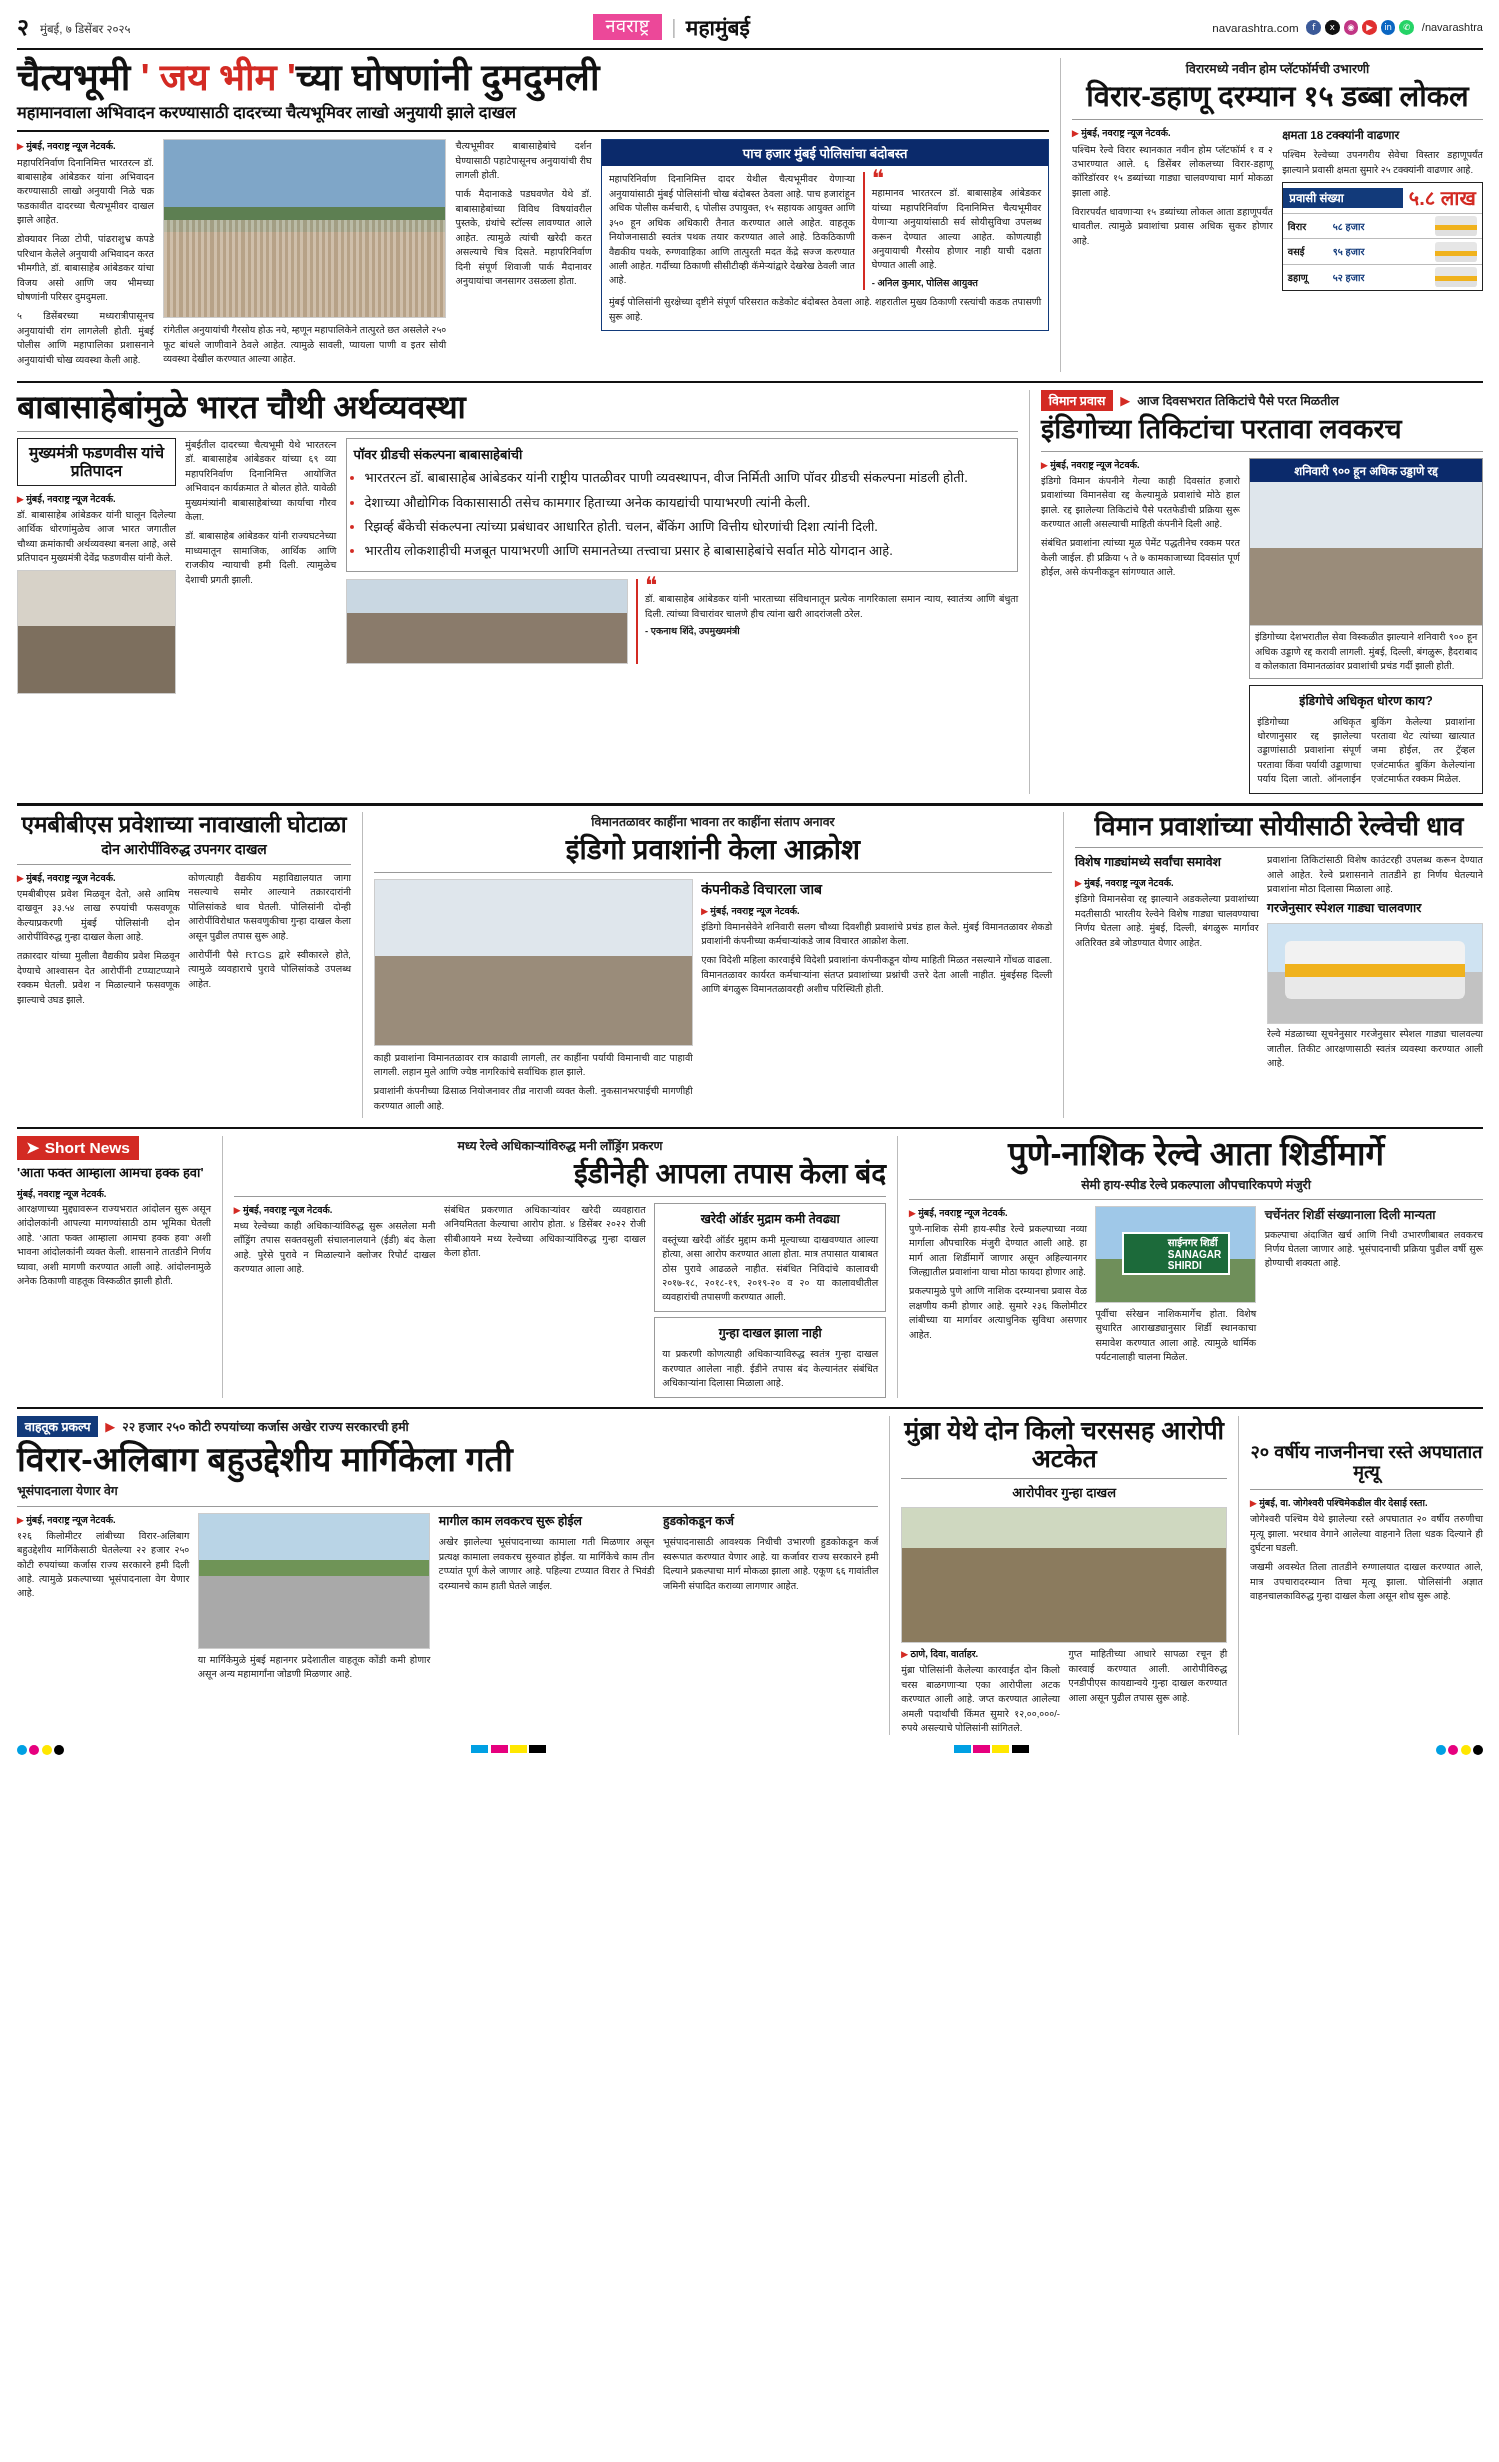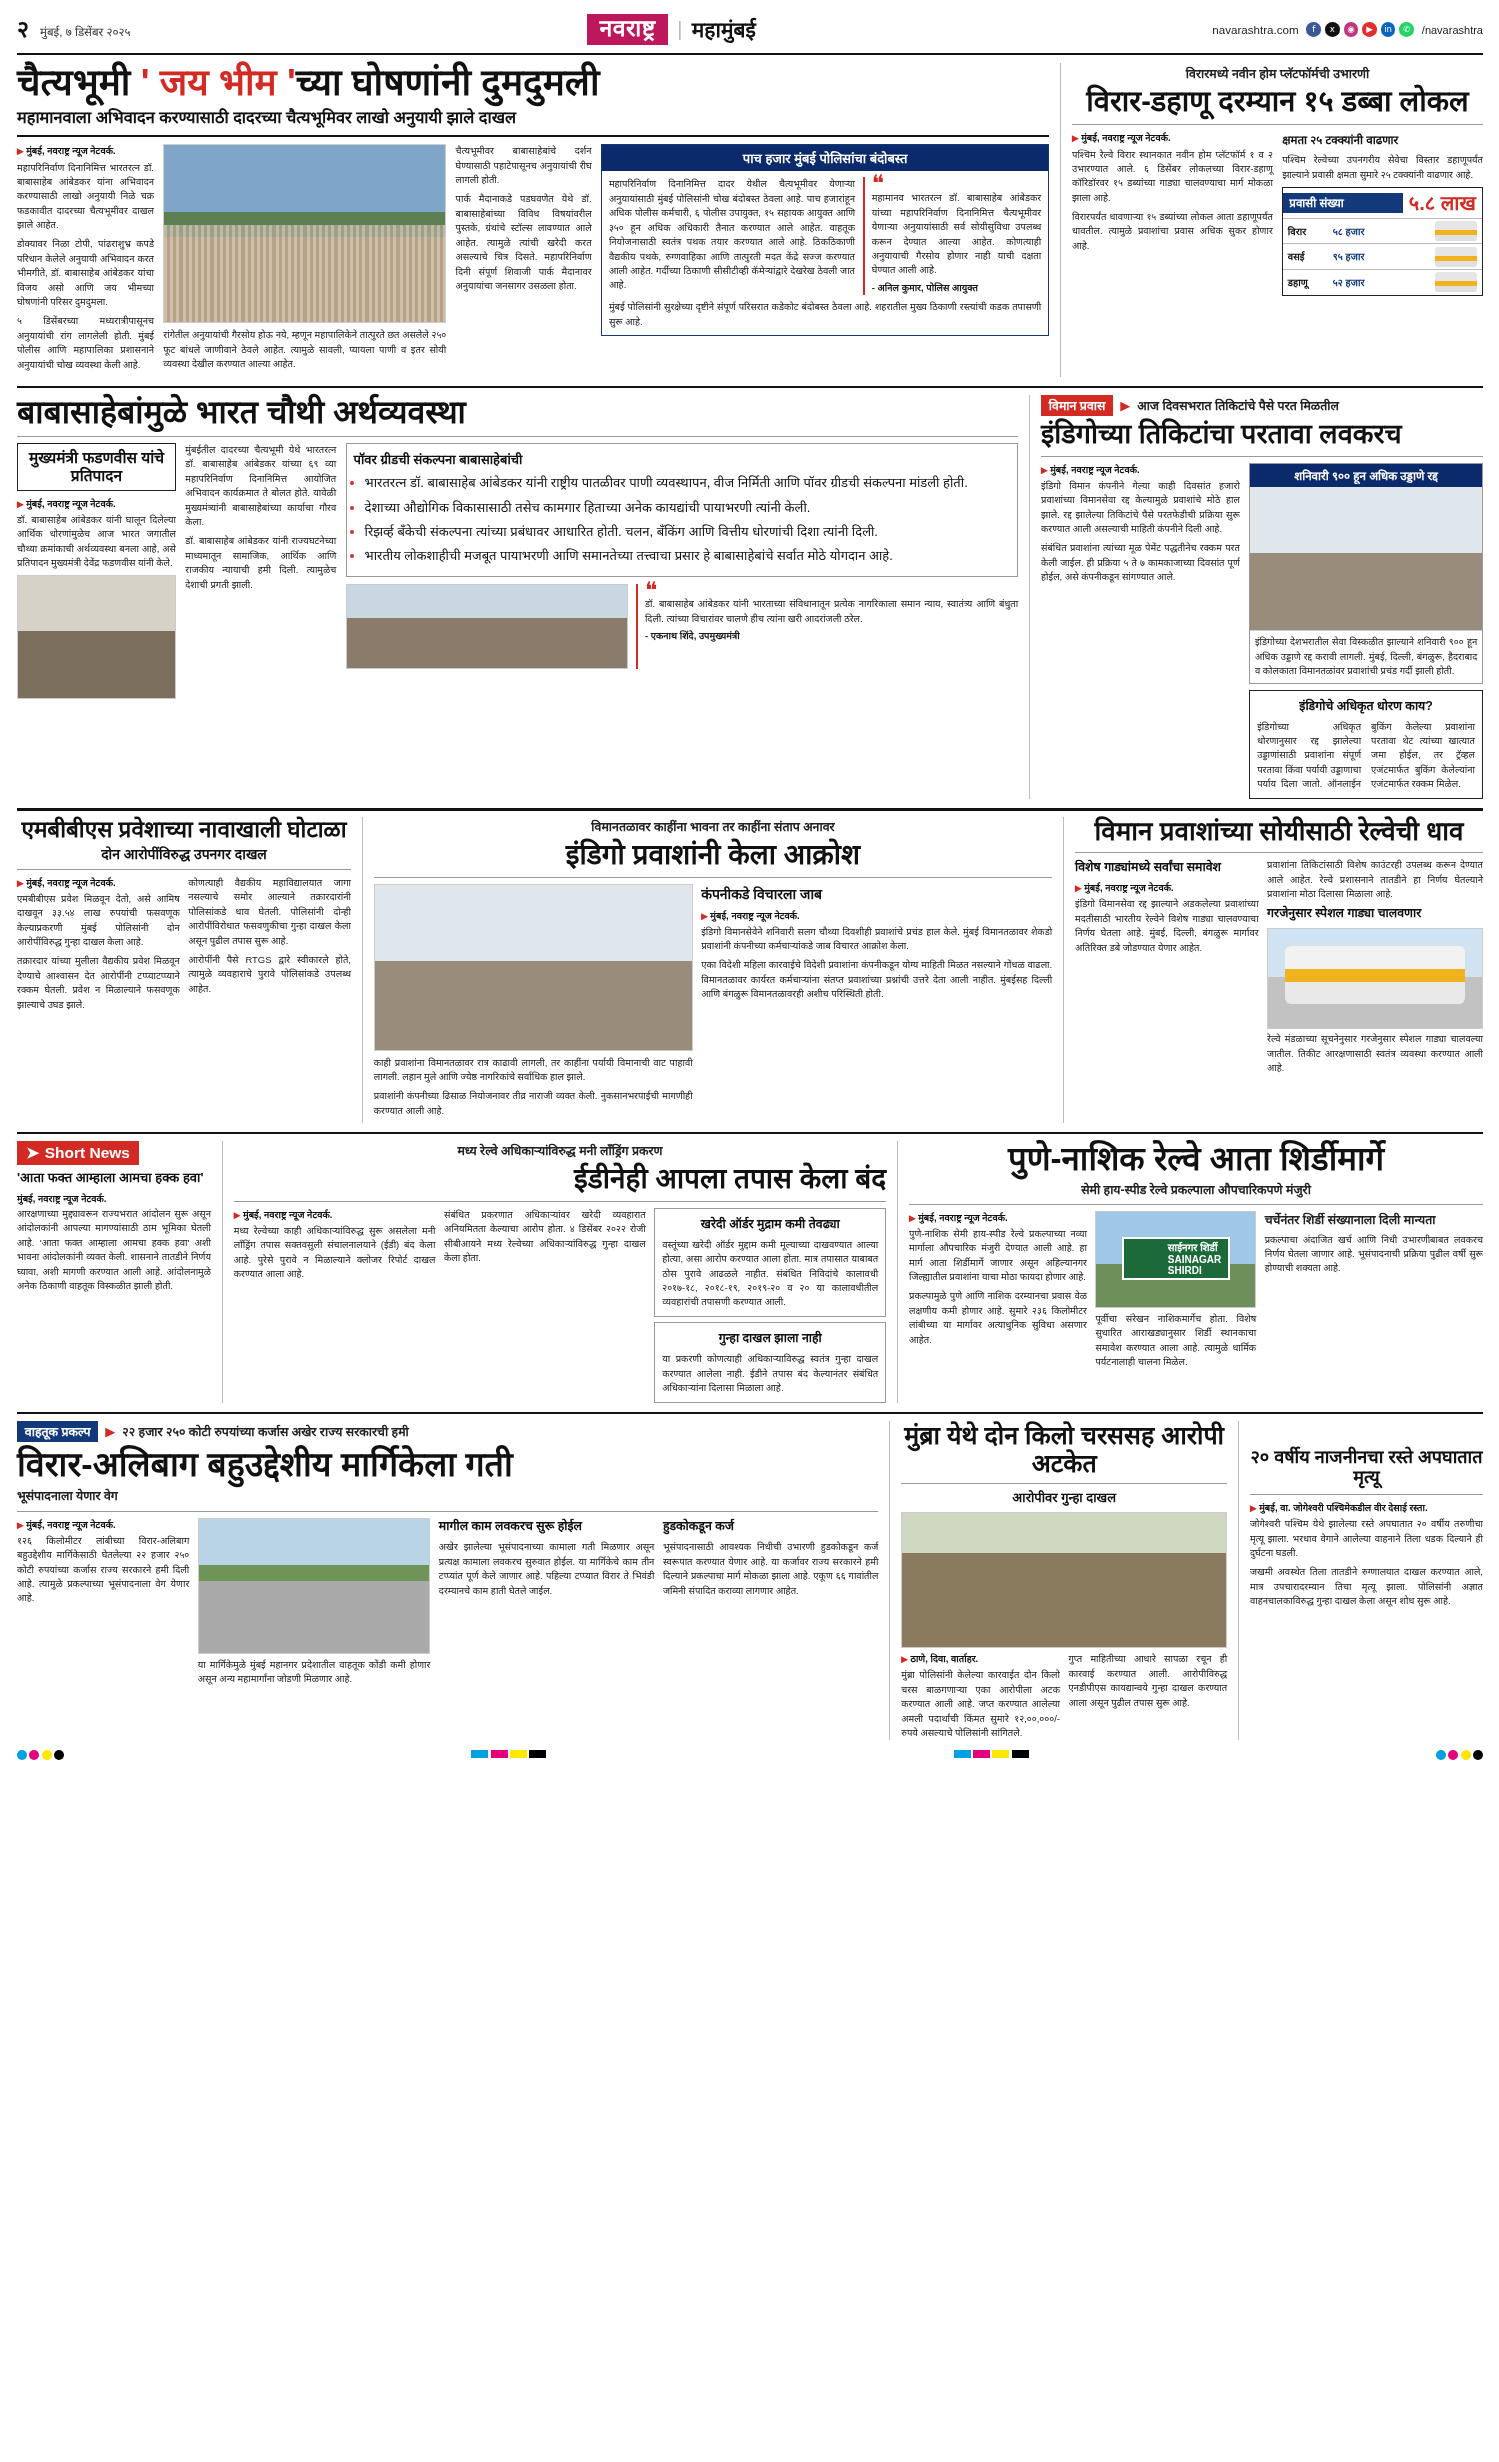--- a/index.html
+++ b/index.html
@@ -20,21 +20,21 @@
   
   .masthead {
     display:flex; align-items:center; justify-content:space-between;
     border-bottom:2.3px solid #111; padding-bottom:7.8px; margin-bottom:7.8px;
   }
   .mh-left { display:flex; align-items:flex-end; gap:11px; }
   .pageno { font-size:23px; font-weight:700; color:#111; line-height:1; }
   .mh-date { font-size:11.6px; color:#333; padding-bottom:2.3px; }
   .mh-center { display:flex; align-items:center; gap:9.3px; }
   .brand {
-    background:#be185d; color:#fff; font-size:23px; font-weight:700;
+    background:#ec4899; color:#fff; font-size:18px; font-weight:400;
     padding:3.1px 12.4px 5.4px 12.4px; letter-spacing:0.4px; line-height:1;
   }
   .brand-sub { font-size:21px; font-weight:700; color:#111; line-height:1; }
   .mh-right { display:flex; align-items:center; gap:7.8px; }
   .site { font-size:11.6px; color:#222; }
   .social { display:flex; gap:3.9px; }
   .sico {
     width:14.7px; height:14.7px; border-radius:50%; display:inline-block;
     font-size:8.5px; color:#fff; text-align:center; line-height:14.7px;
     font-family:"DejaVu Sans", sans-serif;
@@ -220,21 +220,21 @@
         <div style="flex:1 1 50%;">
           <div class="byline">
             <span class="tri">▶</span> <span>मुंबई, नवराष्ट्र न्यूज नेटवर्क.</span>
           </div>
           <div class="body-txt" style="margin-top:3.1px;">
             <p>पश्चिम रेल्वे विरार स्थानकात नवीन होम प्लॅटफॉर्म १ व २ उभारण्यात आले. ६ डिसेंबर लोकलच्या विरार-डहाणू कॉरिडॉरवर १५ डब्यांच्या गाड्या चालवण्याचा मार्ग मोकळा झाला आहे.</p>
             <p>विरारपर्यंत धावणाऱ्या १५ डब्यांच्या लोकल आता डहाणूपर्यंत धावतील. त्यामुळे प्रवाशांचा प्रवास अधिक सुकर होणार आहे.</p>
           </div>
         </div>
         <div style="flex:1 1 50%;">
-          <div class="sub-head" style="font-size:11.6px;">क्षमता २५ टक्क्यांनी वाढणार</div>
+          <div class="sub-head" style="font-size:11.6px;">क्षमता 18 टक्क्यांनी वाढणार</div>
           <div class="body-txt">पश्चिम रेल्वेच्या उपनगरीय सेवेचा विस्तार डहाणूपर्यंत झाल्याने प्रवासी क्षमता सुमारे २५ टक्क्यांनी वाढणार आहे.</div>
           <div class="stat-box">
             <div style="display:flex;align-items:center;">
               <div class="stat-head" style="flex:1;">प्रवासी संख्या</div>
               <div class="big-num">५.८ लाख</div>
             </div>
             <div class="stat-row">
               <div class="k">विरार</div>
               <div class="v">५८ हजार</div>
               <div class="ic"></div>

